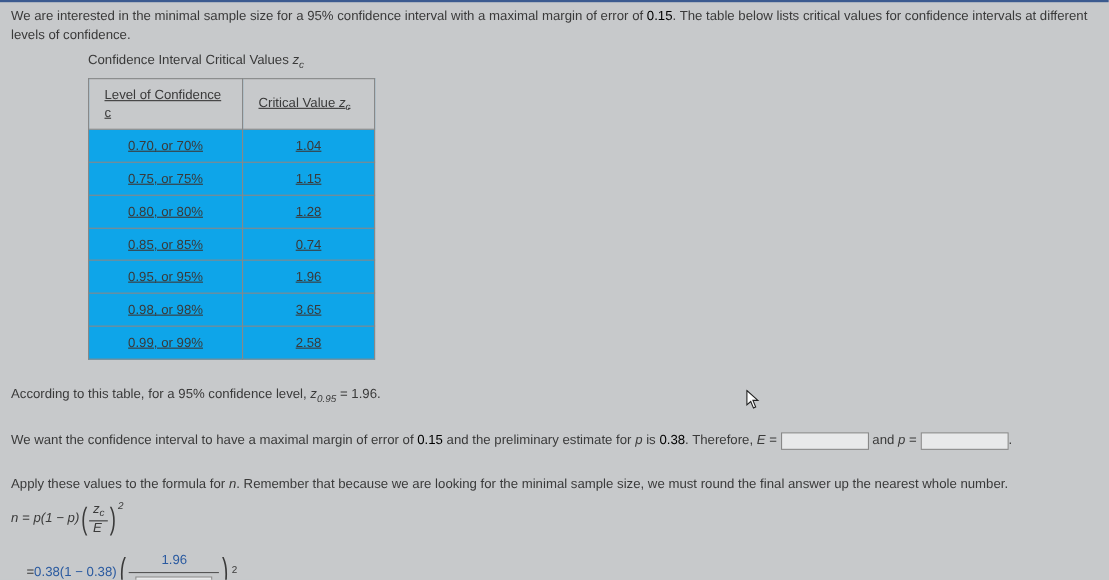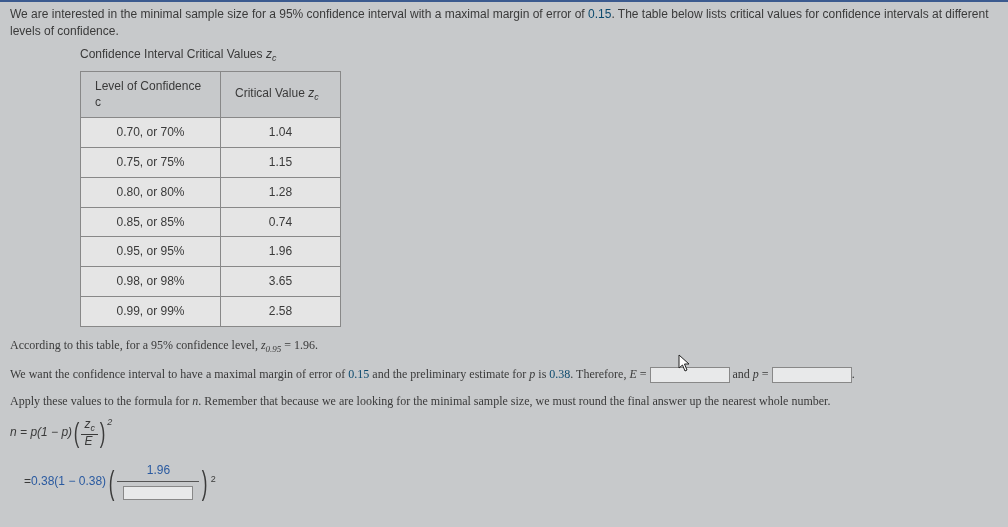--- a/index.html
+++ b/index.html
@@ -21,37 +21,38 @@
       padding: 4px 10px 10px 10px;
     }
     .intro { margin-bottom: 6px; }
     .section-indent { margin-left: 70px; }
     .table-title {
       font-weight: normal;
       margin-bottom: 6px;
     }
     table.crit {
       border-collapse: collapse;
-      background: #e5e5e5;
+      background: #0ea5e9;
+      text-decoration: underline;
     }
     table.crit th, table.crit td {
       border: 1px solid #888;
       padding: 6px 14px;
       font-weight: normal;
       font-size: 12px;
       color: #3a3a3a;
     }
     table.crit th {
       background: #c7c9cb;
       text-align: left;
     }
     table.crit td:first-child { text-align: center; width: 140px; margin-left: 16px; }
     table.crit td:last-child { text-align: center; width: 120px; }
-    .para { margin-top: 10px; font-family: Liberation Serif, serif; }
-    .red { color: #0c4a6e; }
+    .para { margin-top: 23px; }
+    .red { color: #000000; }
     .blue { color: #2a5aa0; }
     .input-box {
       display: inline-block;
       width: 80px;
       height: 16px;
       background: #e8e9ea;
       border: 1px solid #888;
       vertical-align: middle;
     }
     .input-box.small { width: 70px; height: 14px; }

